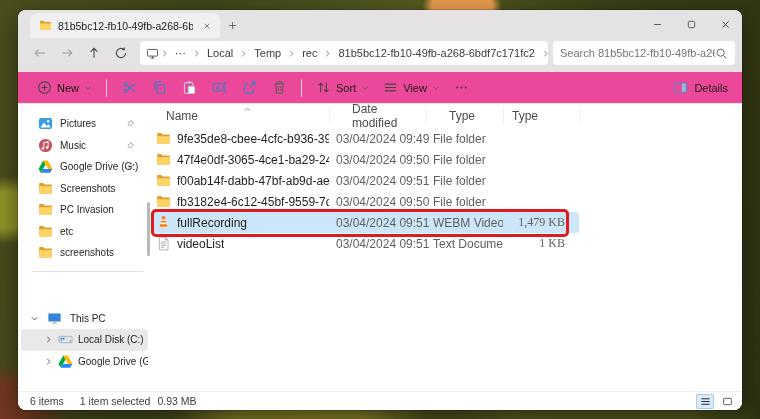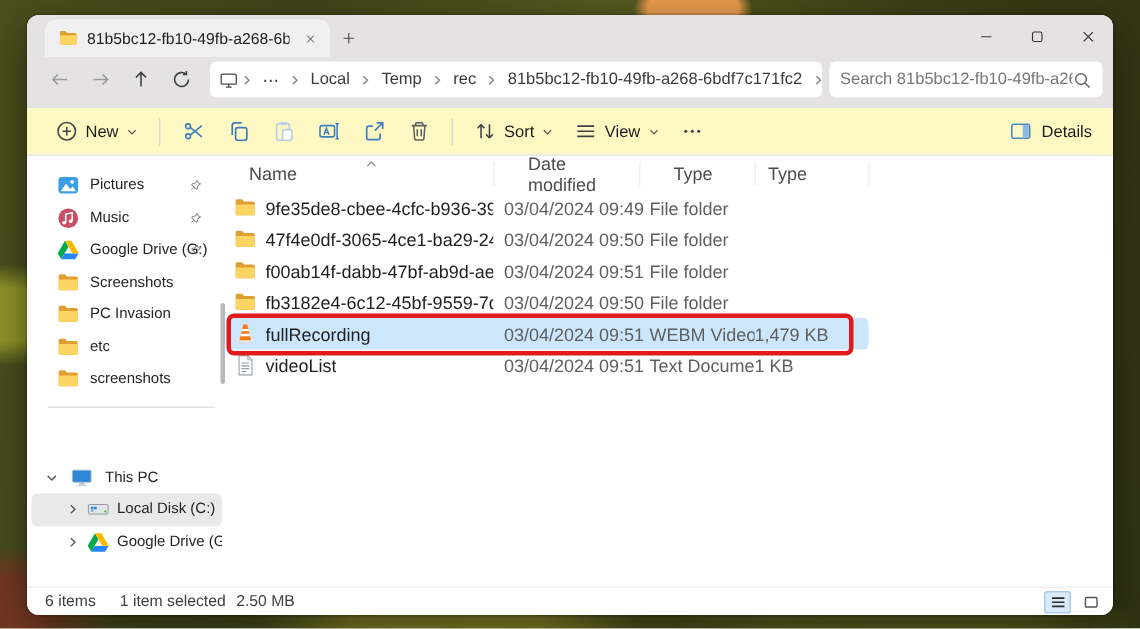--- a/index.html
+++ b/index.html
@@ -29,21 +29,21 @@
   .nav-btn{width:27px;height:24px;display:flex;align-items:center;justify-content:center;border-radius:4px;flex-shrink:0;}
   .breadcrumb{flex:1;height:24px;background:#fff;border-radius:4px;margin:0 5px 0 6px;display:flex;
     align-items:center;padding:0 6px;font-size:11px;color:#3a3a3a;overflow:hidden;white-space:nowrap;}
   .crumbs{display:flex;align-items:center;}
   .crumb{padding:2px 5px;border-radius:3px;cursor:default;}
   .crumb-sep{width:9px;height:9px;margin:0 1px;opacity:.75;flex-shrink:0;}
   .search{width:168px;height:24px;background:#fff;border-radius:4px;display:flex;align-items:center;
     padding:0 7px;font-size:11px;color:#767676;flex-shrink:0;}
   .search-text{flex:1;overflow:hidden;white-space:nowrap;}
   
-  .toolbar{height:31px;background:#fef9c3;border-bottom:1px solid #e7e7e7;display:flex;
+  .toolbar{height:31px;background:#ec4899;border-bottom:1px solid #e7e7e7;display:flex;
     align-items:center;padding:0 10px 0 12px;flex-shrink:0;}
   .tb-btn{display:flex;align-items:center;gap:5px;height:24px;padding:0 7px;border-radius:4px;
     font-size:11px;color:#1a1a1a;}
   .tb-ic{width:30px;height:24px;display:flex;align-items:center;justify-content:center;border-radius:4px;}
   .tb-sep{width:1px;height:18px;background:#d9d9d9;margin:0 7px;}
   .details-btn{margin-left:auto;display:flex;align-items:center;gap:6px;font-size:11px;color:#1a1a1a;padding:0 4px;}
   
   .content{flex:1;display:flex;background:#fff;min-height:0;}
   .sidebar{width:133px;flex-shrink:0;padding-top:9px;font-size:10px;color:#242424;position:relative;}
   .side-item{height:21.5px;display:flex;align-items:center;gap:7px;padding-left:17px;margin:0 3px;
@@ -65,21 +65,21 @@
   .h-type{width:77px;padding-left:22px;border-left:1px solid #f0f0f0;}
   .h-size{width:76px;padding-left:8px;border-left:1px solid #f0f0f0;}
   .h-extra{width:22px;border-left:1px solid #f0f0f0;}
   .file-row{display:flex;align-items:center;height:21px;width:428px;border-radius:3px;color:#5f5f5f;}
   .file-row.selected{background:#cce6fb;}
   .c-name{width:178px;display:flex;align-items:center;gap:6px;padding-left:5px;box-sizing:border-box;
     color:#1f1f1f;overflow:hidden;white-space:nowrap;}
   .fname{overflow:hidden;}
   .c-date{width:97px;padding-left:7px;box-sizing:border-box;white-space:nowrap;}
   .c-type{width:77px;padding-left:7px;box-sizing:border-box;overflow:hidden;white-space:nowrap;}
-  .c-size{width:72px;text-align:left;padding-right:10px;box-sizing:border-box;white-space:nowrap;}
+  .c-size{width:72px;text-align:right;padding-right:10px;box-sizing:border-box;white-space:nowrap;font-family:Liberation Serif, serif;}
   .annotation{position:absolute;left:0px;top:105px;width:418px;height:28px;box-sizing:border-box;
     border:3px solid var(--annotation-red,#e01a1d);border-radius:5px;pointer-events:none;}
   
   .statusbar{height:18px;display:flex;align-items:center;padding:0 6px 0 12px;font-size:10.5px;
     color:#404040;flex-shrink:0;border-top:1px solid #f0f0f0;background:#fff;}
   .sb-gap1{width:16px;}.sb-gap2{width:7px;}
   .view-toggles{margin-left:auto;display:flex;gap:4px;align-items:center;}
   .vt{width:18px;height:15px;display:flex;align-items:center;justify-content:center;border-radius:2px;}
   .vt.active{background:#d9eafa;box-shadow:0 0 0 1px #a9cbe8 inset;}
   .ic{display:inline-flex;flex-shrink:0;}
@@ -614,21 +614,21 @@
           </div>
         <div class="annotation"></div>
       </div>
     </div>
 
     <div class="statusbar">
       <span>6 items</span>
       <span class="sb-gap1"></span>
       <span>1 item selected</span>
       <span class="sb-gap2"></span>
-      <span>2.50 MB</span>
+      <span>0.93 MB</span>
       <div class="view-toggles">
         <div class="vt active">
             <span class="ic ic-s">
               <svg viewBox="0 0 16 16" stroke="#2d2d2d" stroke-width="1.6">
                 <path d="M2 4h12M2 8h12M2 12h12"></path>
               </svg>
             </span>
           </div>
         <div class="vt">
             <span class="ic ic-s">

